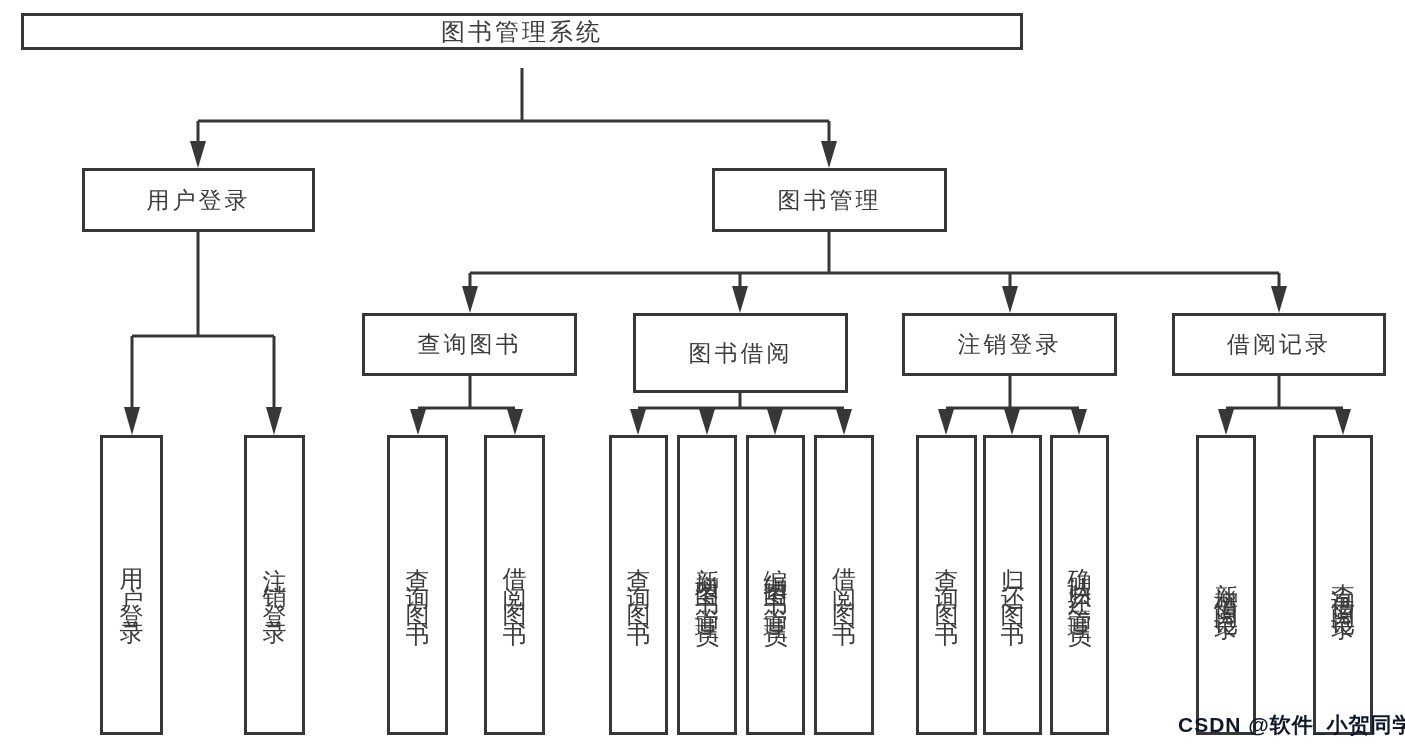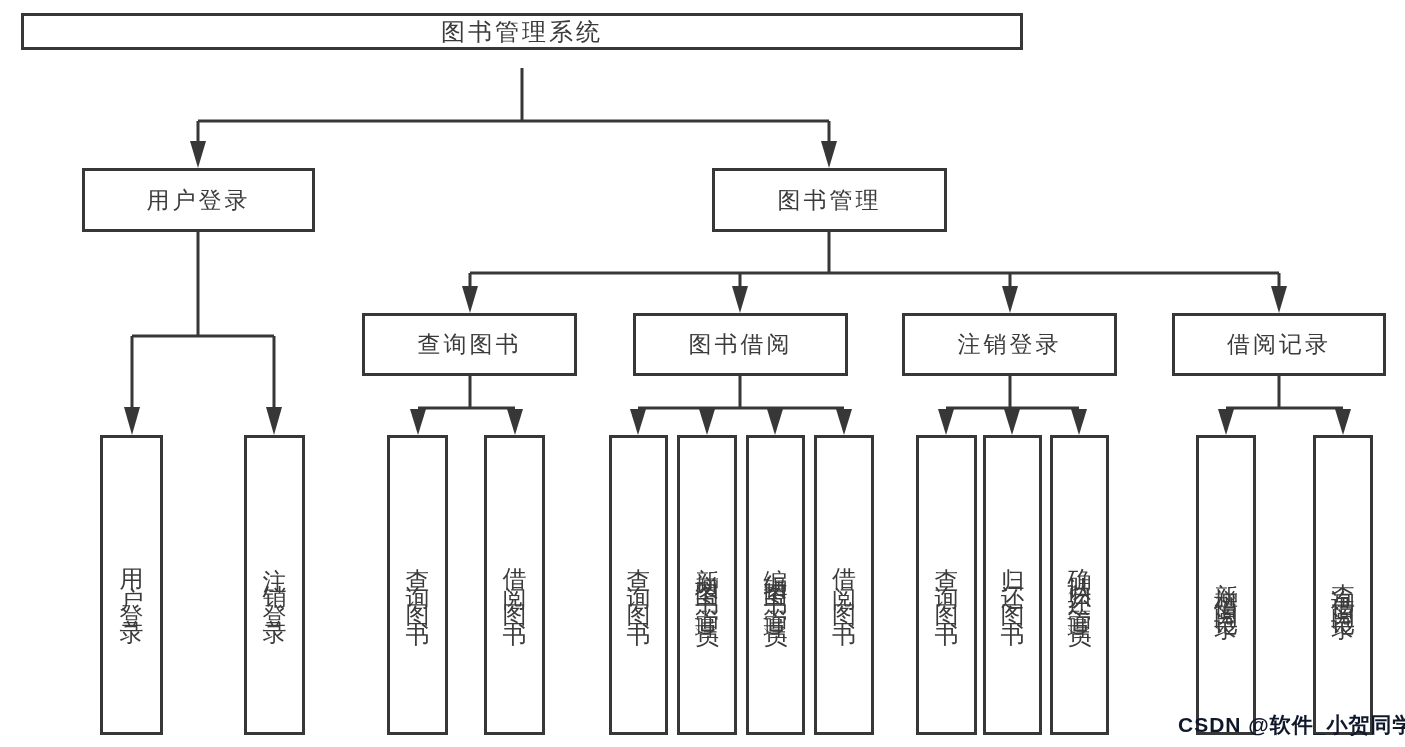--- a/index.html
+++ b/index.html
@@ -71,21 +71,21 @@
   <div class="node h" style="left:82px;top:168px;width:233px;height:64px">
     <span class="lbl">用户登录</span>
   </div>
   <div class="node h" style="left:712px;top:168px;width:235px;height:64px">
     <span class="lbl">图书管理</span>
   </div>
 
   <div class="node h" style="left:362px;top:313px;width:215px;height:63px">
     <span class="lbl">查询图书</span>
   </div>
-  <div class="node h" style="left:633px;top:313px;width:215px;height:63px">
+  <div class="node h" style="left:633px;top:313px;width:215px;height:80px">
     <span class="lbl">图书借阅</span>
   </div>
   <div class="node h" style="left:902px;top:313px;width:215px;height:63px">
     <span class="lbl">注销登录</span>
   </div>
   <div class="node h" style="left:1172px;top:313px;width:214px;height:63px">
     <span class="lbl">借阅记录</span>
   </div>
 
   <div class="node v" style="left:100px;top:435px;width:63px;height:300px">

